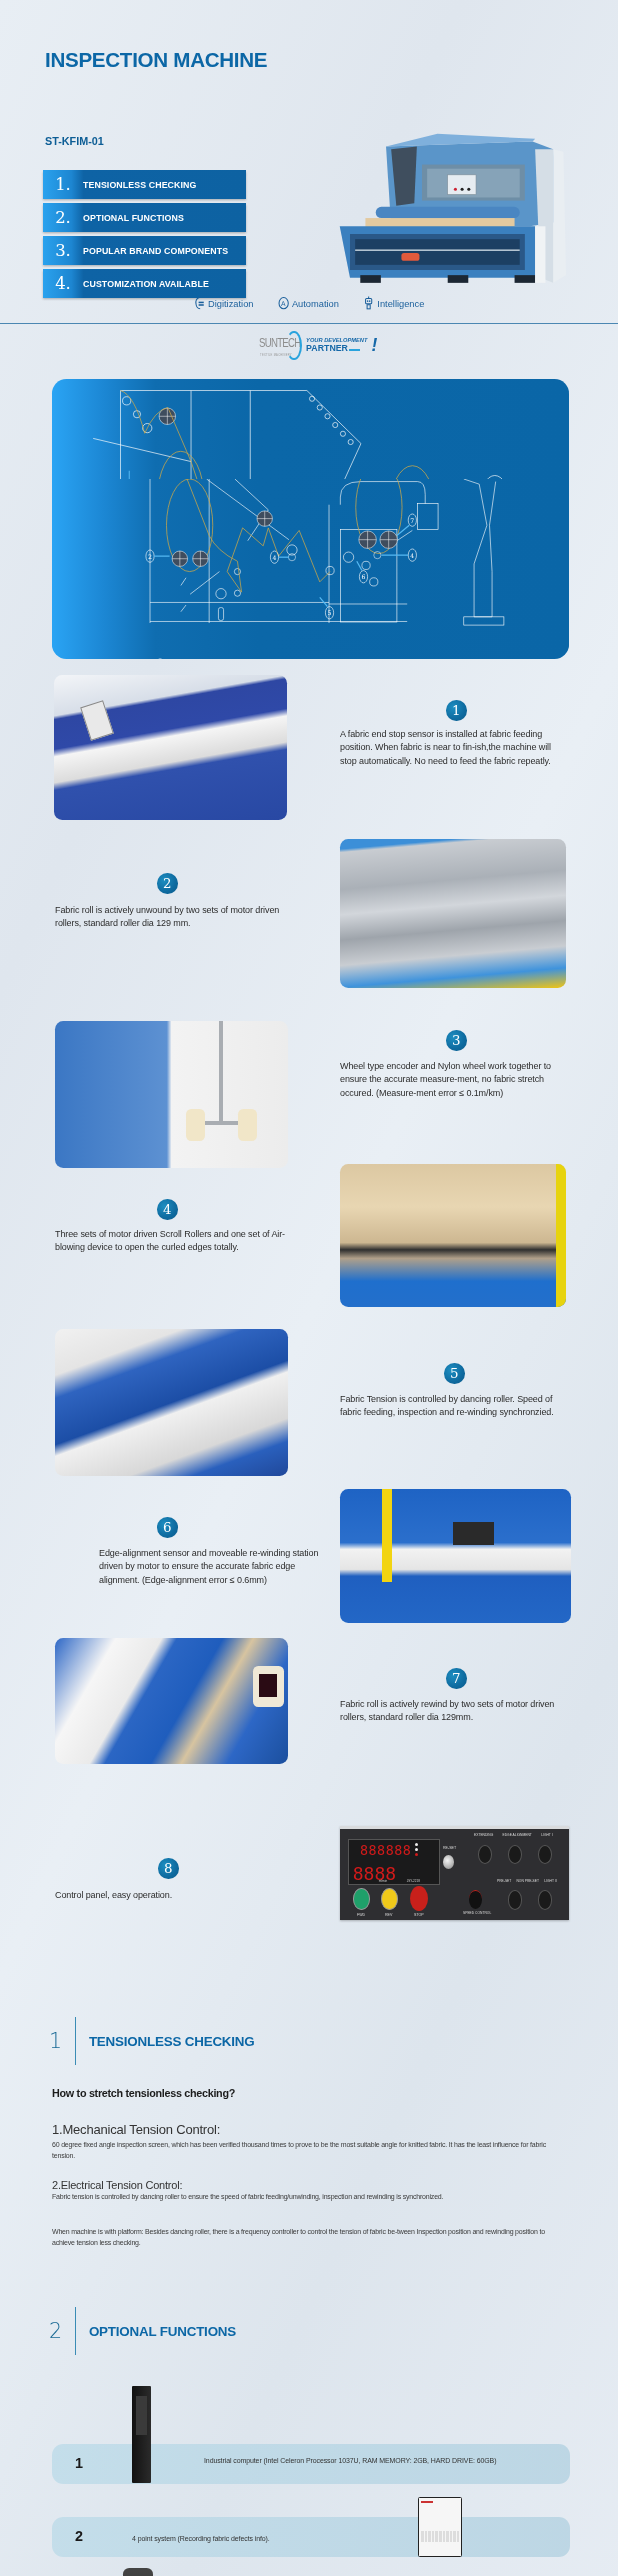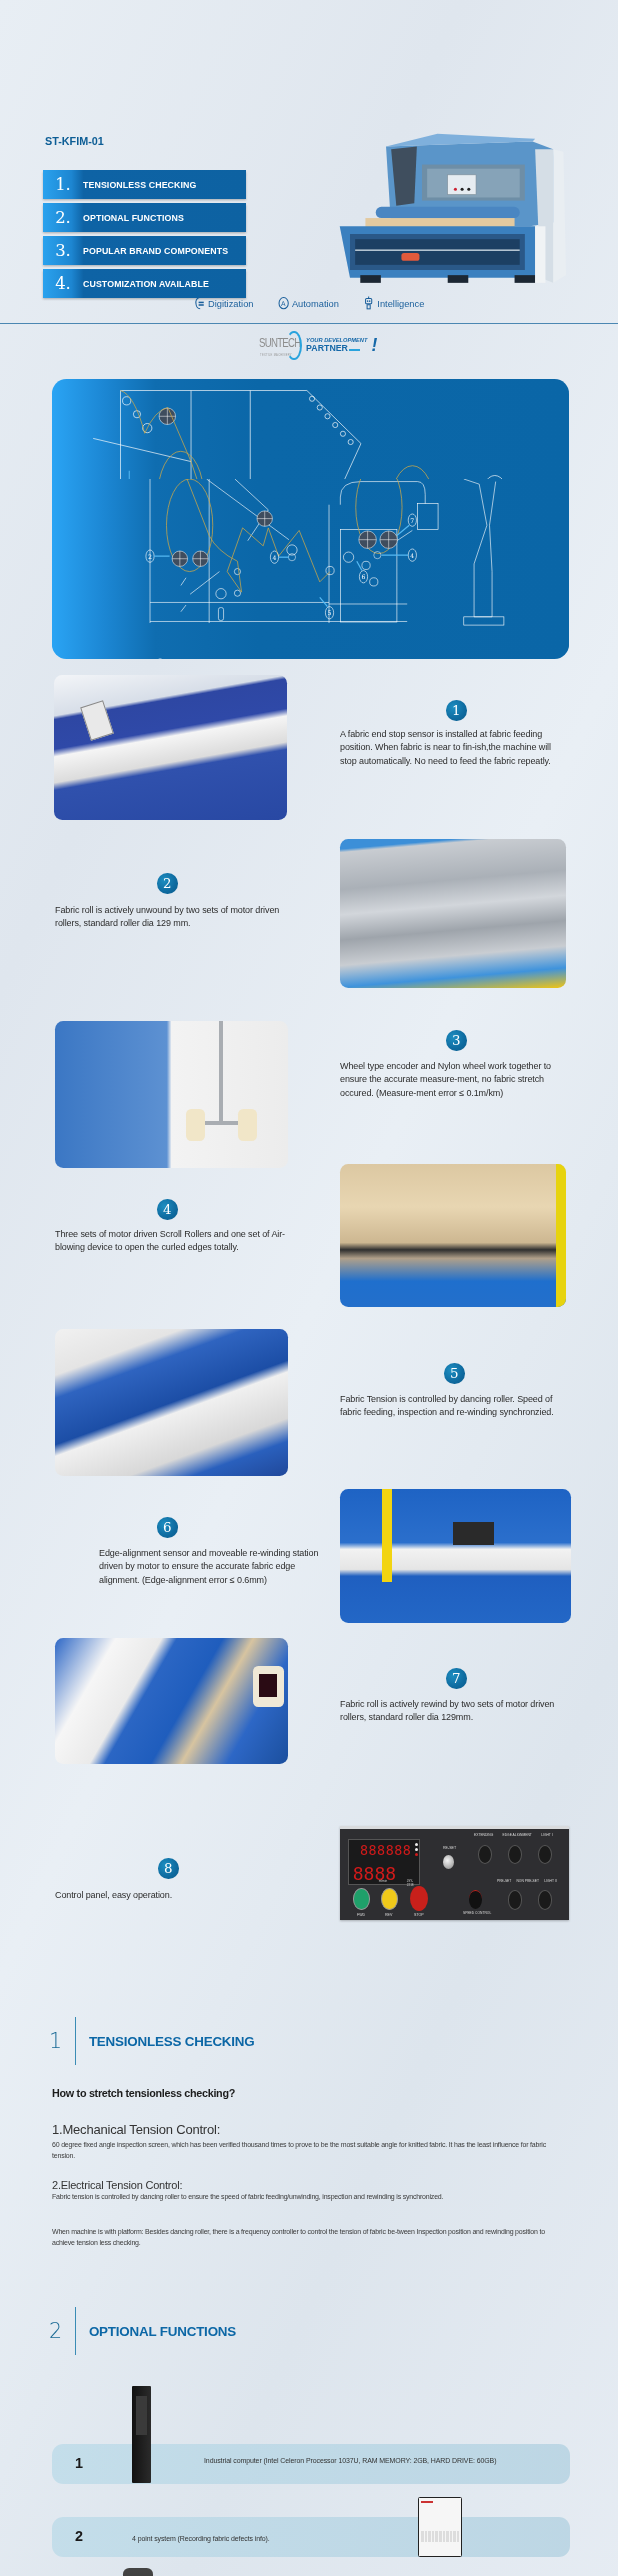--- a/index.html
+++ b/index.html
@@ -80,20 +80,21 @@
     left: 52px; width: 518px; height: 40px; border-radius: 11.3px;
     background: linear-gradient(90deg, rgba(186,218,232,0.75), rgba(176,208,224,0.75));
   }
   .opt-num { font-size: 14.4px; font-weight: 700; color: #1a1a1a; }
   .opt-text { font-size: 7px; color: #333; line-height: 10.3px; letter-spacing: -0.1px; }
 </style>
 </head>
 <body>
 
 <div class="abs hero-title">
+  <div>INSPECTION MACHINE</div>
 </div>
 <div class="abs hero-model">ST-KFIM-01</div>
 
 <div class="abs hero-menu">
   <div class="hero-menu-item">
     <span class="hero-menu-num">1.</span>
     <span class="hero-menu-label">TENSIONLESS CHECKING</span>
   </div>
   <div class="hero-menu-item">
     <span class="hero-menu-num">2.</span>
@@ -419,21 +420,21 @@
   <div style="position:absolute;left:198px;top:28px;width:31px;height:41px;border-radius:5.2px;background:#efe8d6;"></div>
   <div style="position:absolute;left:204px;top:36px;width:18px;height:23px;background:#2a0b14;"></div>
 </div>
 <div class="abs badge" style="left:446px; top:1668px;">7</div>
 <div class="abs feature-text" style="left:340px; top:1698px; width:227px;">Fabric roll is actively rewind by two sets of motor  driven rollers, standard roller dia 129mm.</div>
 
 <div class="abs badge" style="left:158px; top:1858px;">8</div>
 <div class="abs feature-text" style="left:55px; top:1889px; width:232px;">Control panel, easy operation.</div>
 
 <div class="abs" style="left:340px; top:1826px; width:229px; height:94px; background:#2e2e31; border-top:3.1px solid #d9dbdd; box-shadow:0 1px 2.1px rgba(0,0,0,0.25);">
-  <div style="position:absolute;left:7.7px;top:10.3px;width:72px;height:46px;background:#1a1a1b;border:0.5px solid #555;">
+  <div style="position:absolute;left:7.7px;top:10.3px;width:92px;height:46px;background:#1a1a1b;border:0.5px solid #555;">
     <div style="position:absolute;left:11.3px;top:3.1px;color:#d21a1a;font-family:'DejaVu Sans Mono',monospace;font-size:13.4px;letter-spacing:0.5px;">888888</div>
     <div style="position:absolute;left:4.1px;top:23px;color:#d21a1a;font-family:'DejaVu Sans Mono',monospace;font-size:18px;">8888</div>
     <div style="position:absolute;left:30px;top:39px;color:#ccc;font-size:3.1px;">m/min</div>
     <div style="position:absolute;left:58px;top:39px;color:#ccc;font-size:3.1px;">JSY-2218</div>
     <div style="position:absolute;left:66px;top:3.1px;display:flex;flex-direction:column;gap:1.5px;">
       <span style="width:3.1px;height:3.1px;border-radius:50%;background:#eee;"></span>
       <span style="width:3.1px;height:3.1px;border-radius:50%;background:#eee;"></span>
       <span style="width:3.1px;height:3.1px;border-radius:50%;background:#d21a1a;"></span>
     </div>
   </div>

